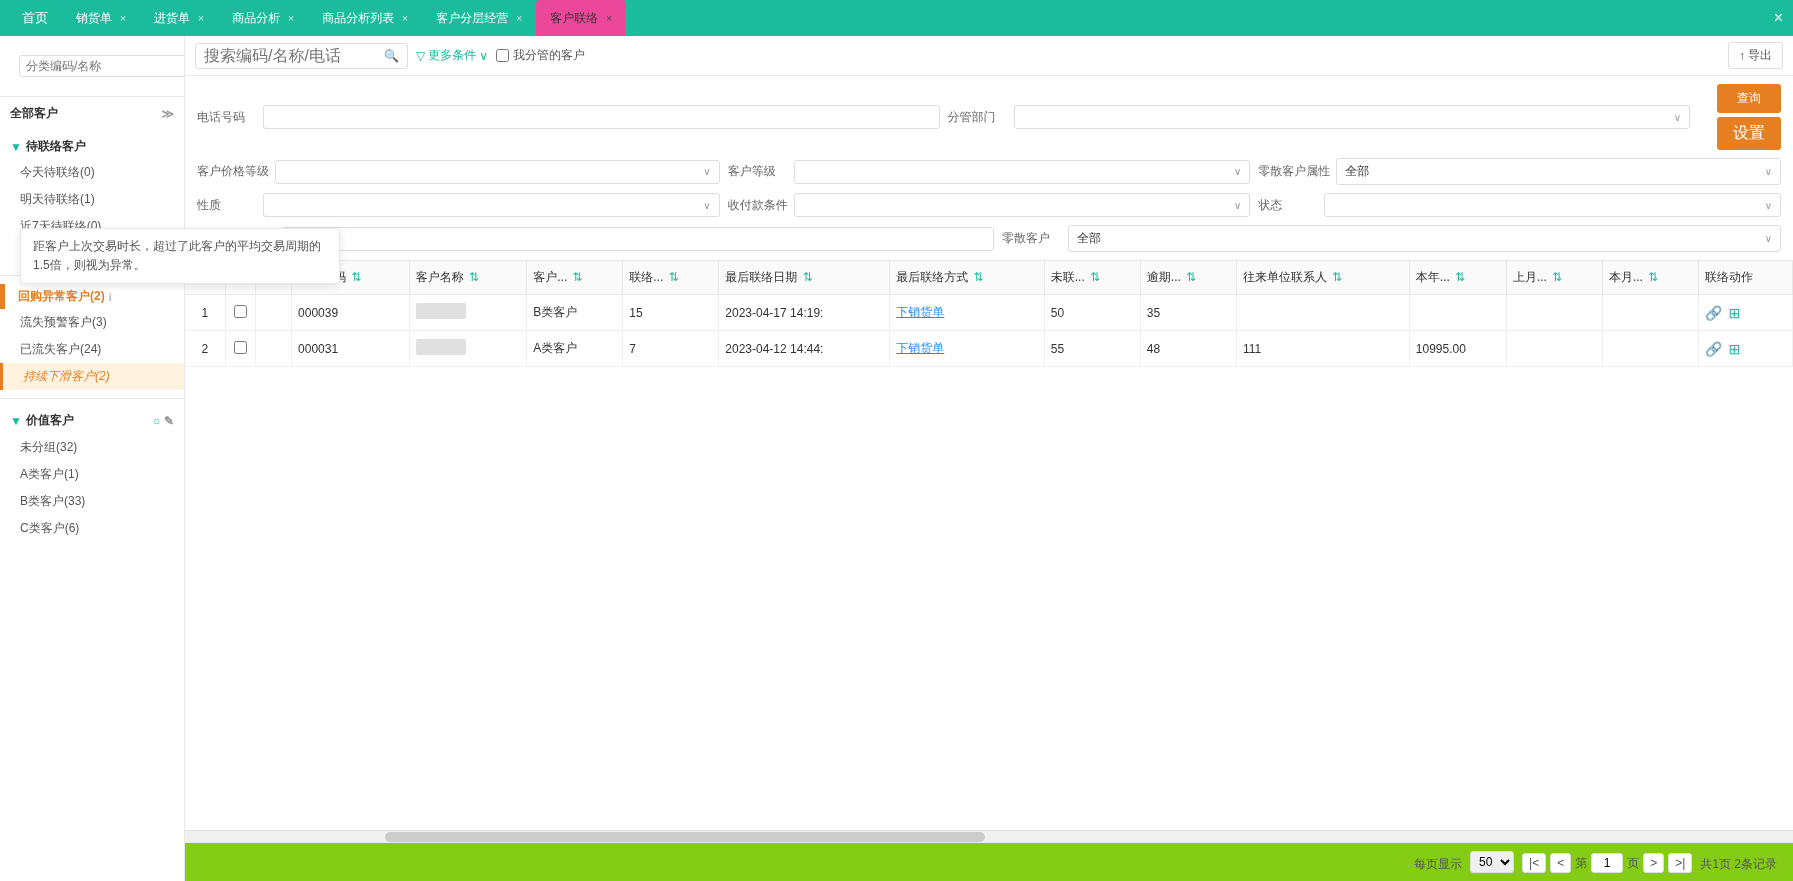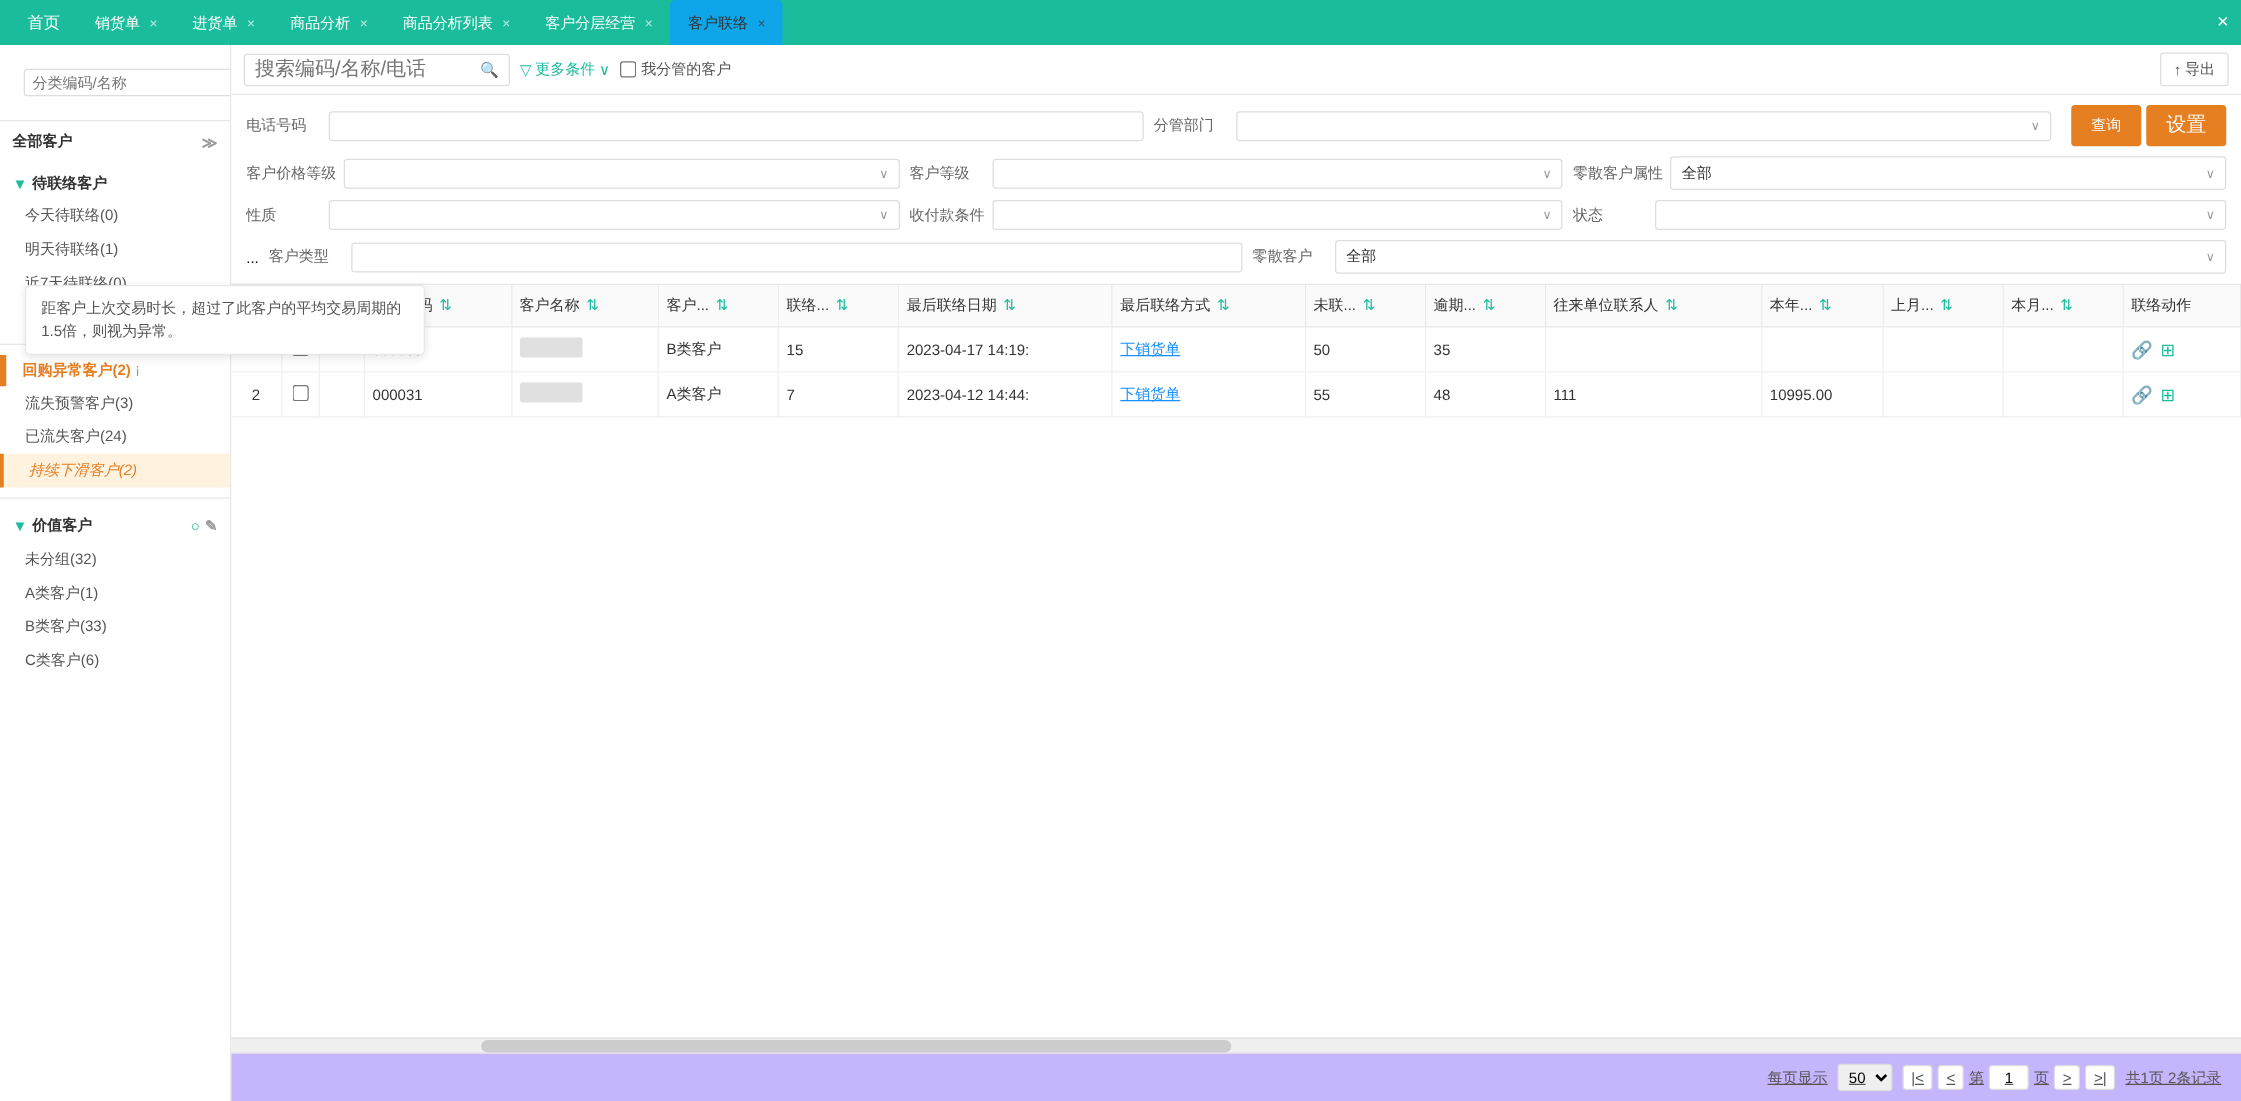--- a/index.html
+++ b/index.html
@@ -9,21 +9,21 @@
     .top-nav {
       display: flex; align-items: center;
       background: #1abc9c; height: 36px; padding: 0 8px;
       position: relative;
     }
     .top-nav .nav-item {
       color: #fff; padding: 0 14px; height: 36px; line-height: 36px;
       cursor: pointer; white-space: nowrap; font-size: 13px;
     }
     .top-nav .nav-item.active {
-      background: #0ea5e9; color: #333; border-radius: 4px 4px 0 0;
+      background: #ec4899; color: #333; border-radius: 4px 4px 0 0;
     }
     .top-nav .nav-item .close-x {
       margin-left: 4px; opacity: 0.7; font-size: 11px;
     }
     .top-nav .close-btn {
       position: absolute; right: 10px; top: 50%; transform: translateY(-50%);
       color: #fff; cursor: pointer; font-size: 16px;
     }
 
     
@@ -130,21 +130,21 @@
 
     .query-btn {
       background: #e67e22; color: #fff; border: none; border-radius: 3px;
       padding: 6px 16px; cursor: pointer; font-size: 12px;
     }
     .settings-btn {
       background: #e67e22; color: #fff; border: none; border-radius: 3px;
       padding: 6px 16px; cursor: pointer; font-size: 16px;
     }
     .btn-group {
-      display: flex; flex-direction: row; gap: 4px; margin-left: 8px;
+      display: flex; flex-direction: column; gap: 4px; margin-left: 19px;
     }
 
     
     .table-container {
       flex: 1; overflow: auto; background: #fff; margin: 0;
     }
     table {
       width: 100%; border-collapse: collapse; font-size: 12px;
     }
     table th {
@@ -160,23 +160,23 @@
       padding: 8px 6px; color: #333; white-space: nowrap;
     }
     .col-num { width: 40px; text-align: center; }
     .col-check { width: 30px; text-align: center; }
     .link-text { color: #1890ff; cursor: pointer; text-decoration: underline; }
     .action-icons { display: flex; gap: 6px; }
     .action-icon { color: #1abc9c; cursor: pointer; font-size: 14px; }
 
     
     .pagination {
-      display: flex; align-items: center; justify-content: flex-end;
-      padding: 8px 16px; background: #c4b5fd; border-top: 1px solid #e8e8e8;
-      gap: 8px; color: #555; text-decoration: underline;
+      display: flex; align-items: flex-end; justify-content: flex-end;
+      padding: 8px 16px; background: #84cc16; border-top: 1px solid #e8e8e8;
+      gap: 8px; color: #555;
     }
     .pagination .page-size-label { color: #555; }
     .pagination select {
       border: 1px solid #ddd; border-radius: 3px; padding: 2px 4px; font-size: 12px;
     }
     .pagination .page-nav { display: flex; align-items: center; gap: 4px; }
     .pagination .page-btn {
       border: 1px solid #ddd; background: #fff; border-radius: 3px;
       padding: 2px 6px; cursor: pointer; color: #555; font-size: 12px;
     }

